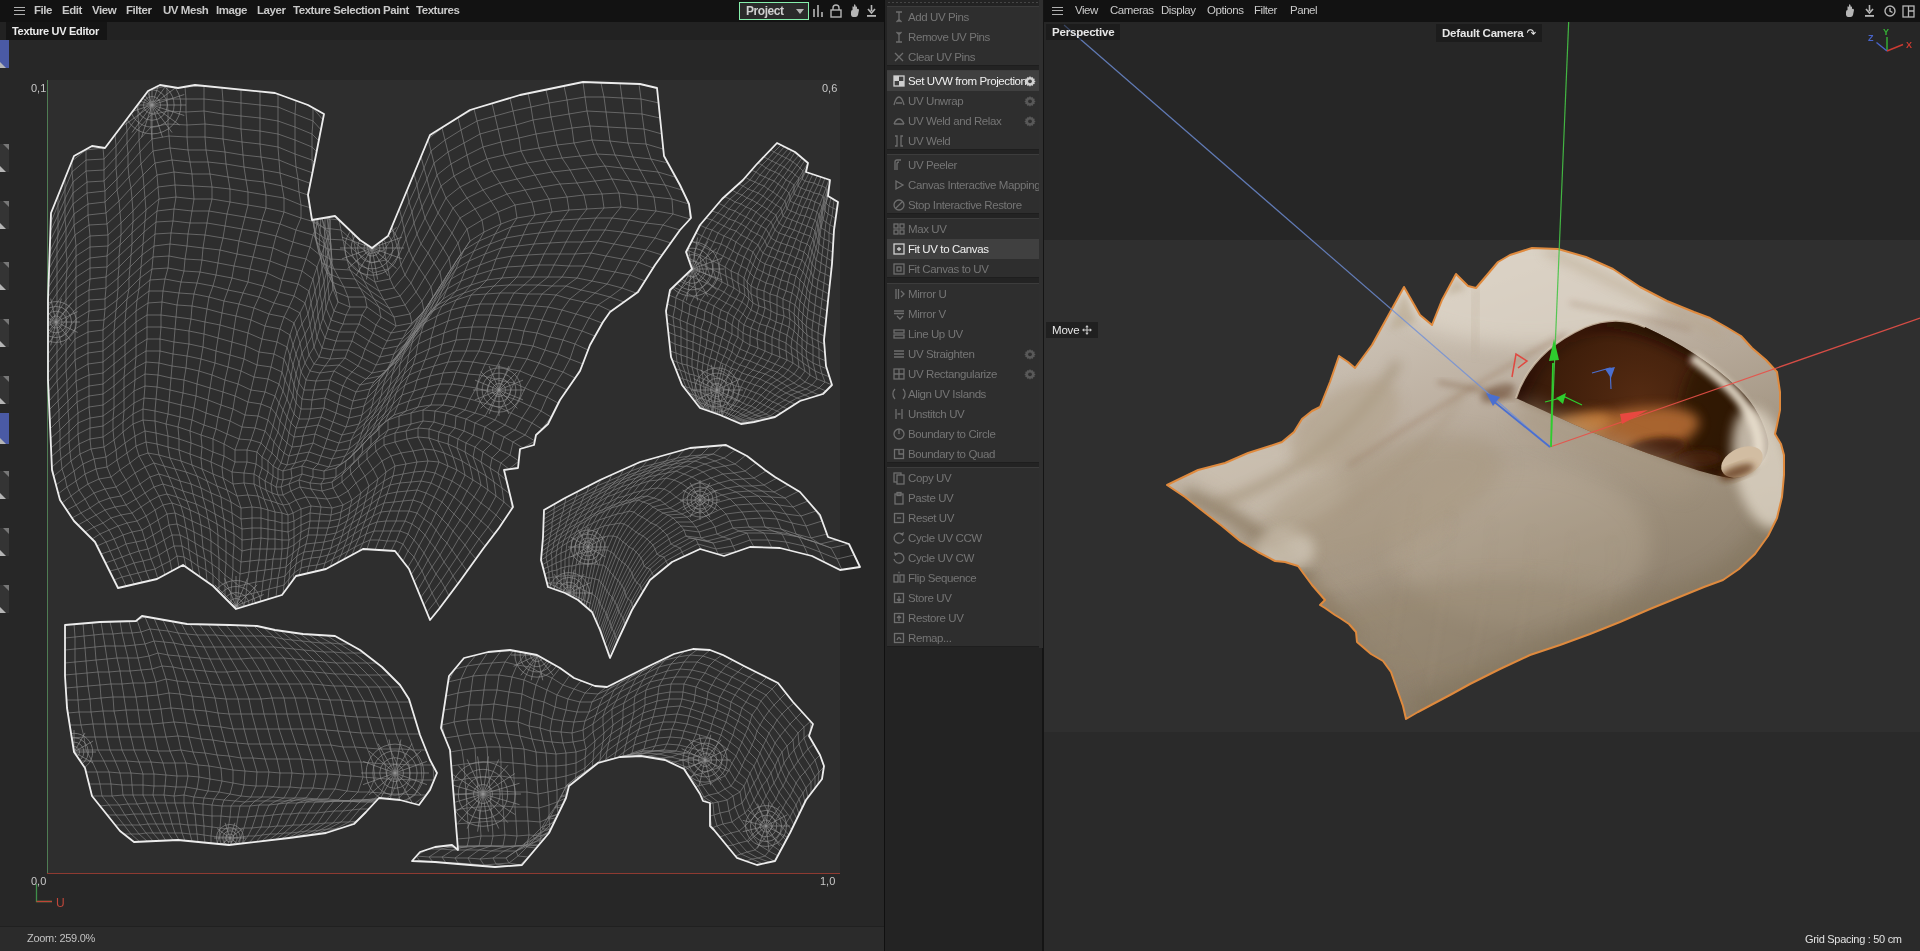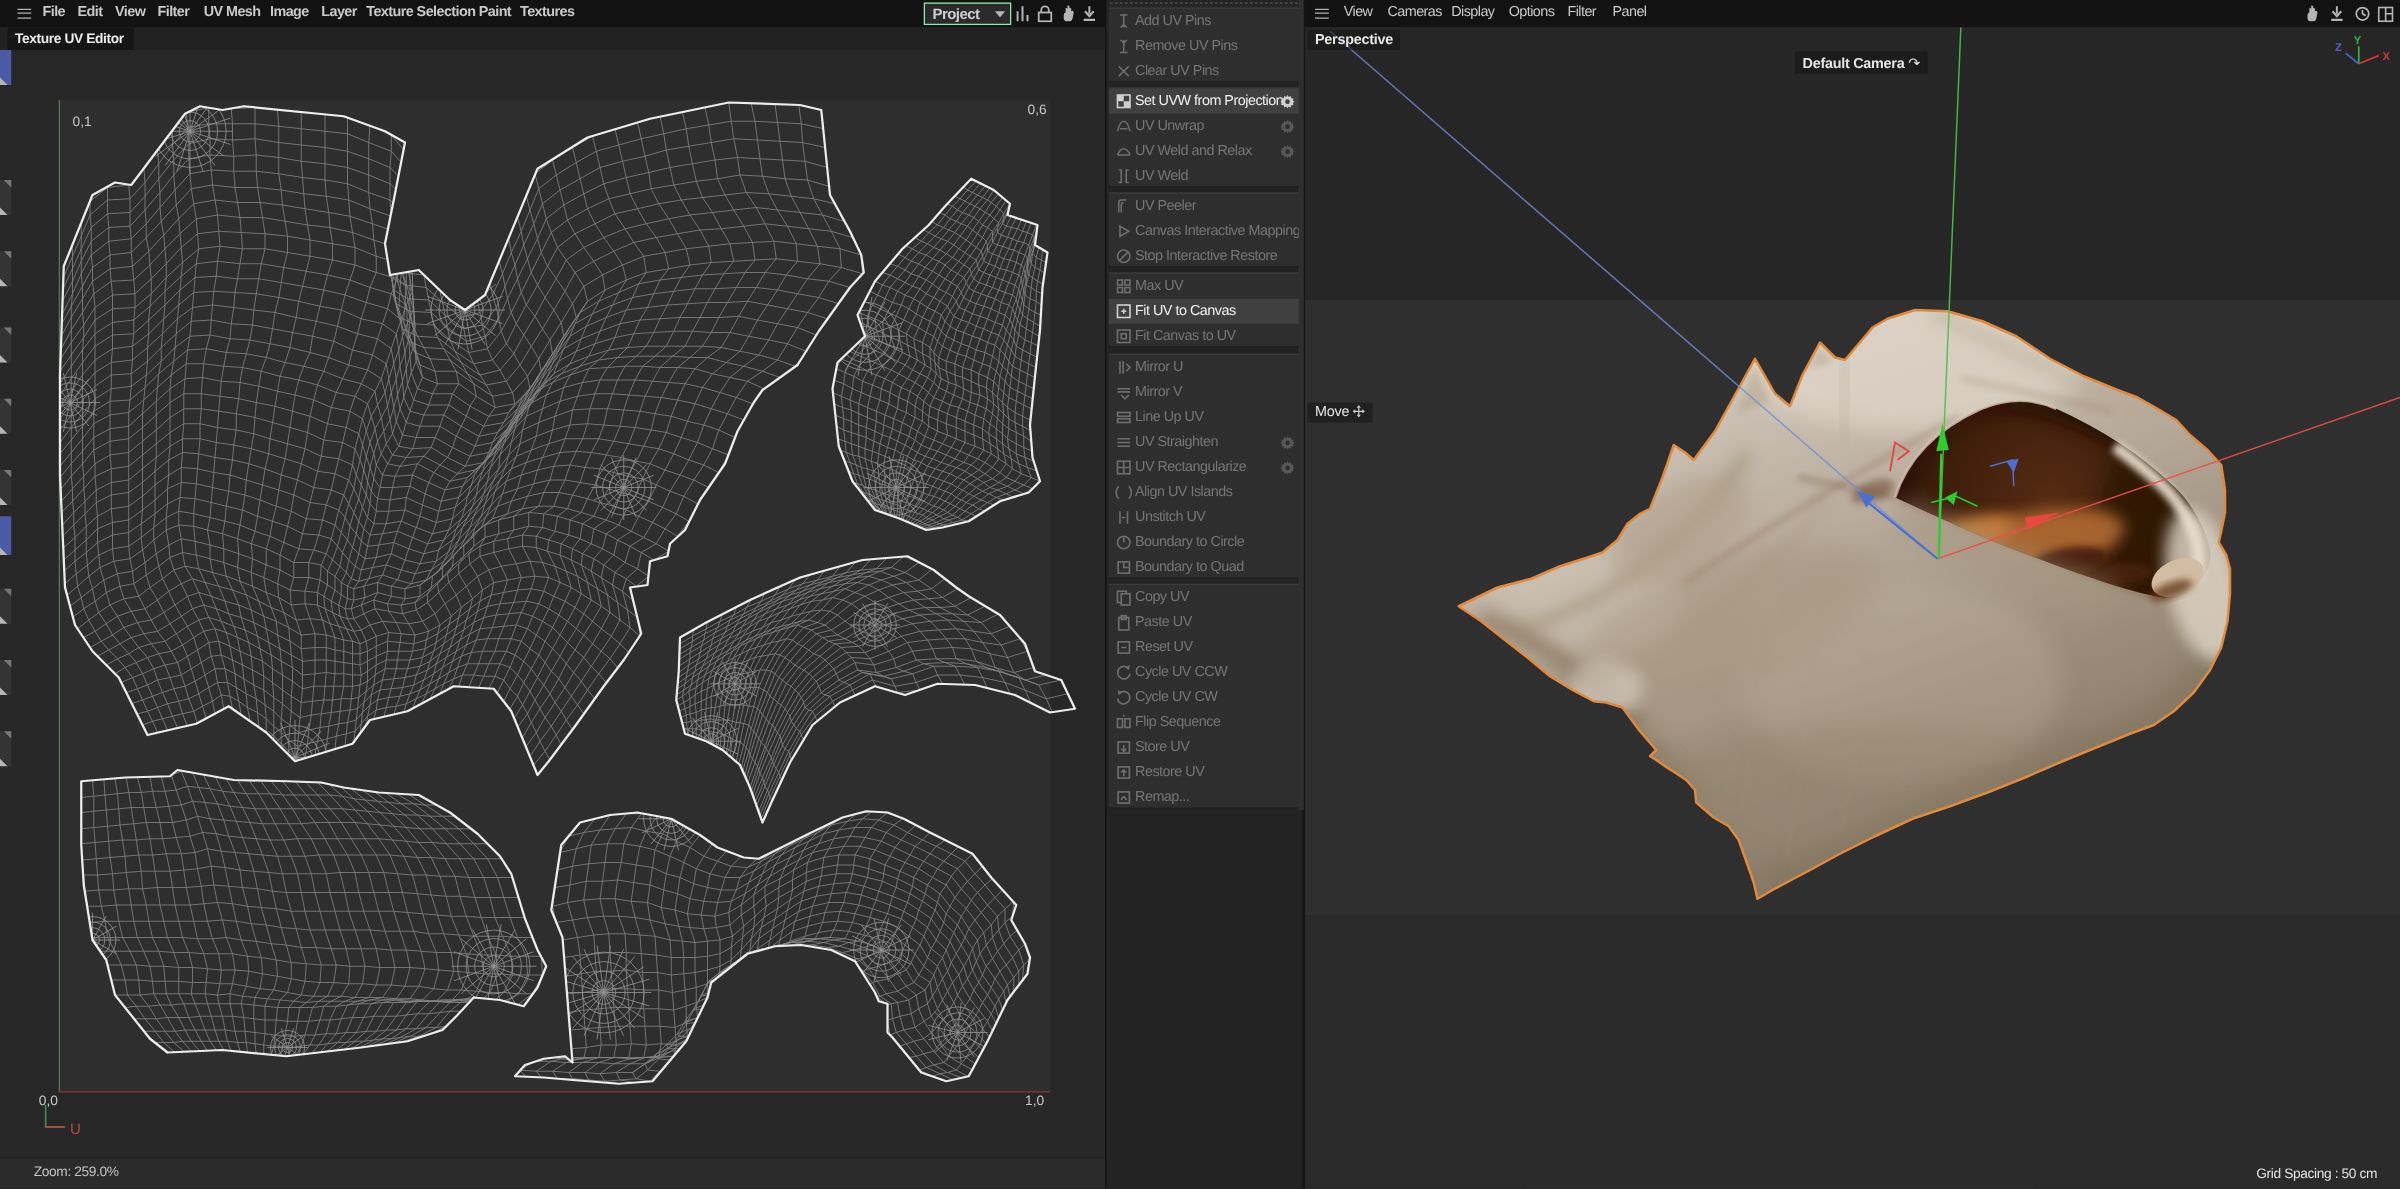--- a/index.html
+++ b/index.html
@@ -123,21 +123,21 @@
 <path d="M65 625 L100 622 L136 621 L142 616 L187 624 L230 625 L257 626 L275 630 L303 634 L335 636 L360 650 L382 667 L400 685 L409 699 L420 735 L430 760 L437 773 L430 790 L419 805 L400 800 L379 798 L366 812 L354 824 L326 833 L289 838 L229 845 L178 840 L134 842 L120 831 L92 796 L85 768 L74 752 L67 708 L65 676 Z" fill="none" stroke="#ececec" stroke-width="1.8" stroke-linejoin="round"></path>
 <clipPath id="clipE">
         <path d="M464 658 L488 652 L510 650 L537 655 L560 668 L574 678 L595 686 L607 687 L625 678 L647 667 L674 654 L693 649 L710 650 L723 655 L744 666 L760 674 L778 683 L793 702 L813 724 L809 736 L820 755 L824 766 L822 779 L806 800 L790 833 L775 861 L757 865 L737 858 L714 830 L710 826 L710 803 L703 801 L700 794 L684 769 L665 760 L641 756 L620 757 L598 763 L574 782 L569 786 L566 798 L549 833 L522 865 L495 867 L458 864 L435 862 L412 861 L420 852 L435 847 L452 845 L458 850 L450 750 L441 728 L449 676 Z"></path>
       </clipPath>
 <g clip-path="url(#clipE)">
 <path d="M464 658 L476 655 L488 652 L501 651 L513 651 L526 653 L538 656 L549 662 L560 668 L570 675 L581 681 L593 685 L606 687 L617 682 L628 676 L639 671 L651 665 L662 660 L673 654 L685 651 L698 649 L710 650 L722 655 L733 660 L744 666 L756 672 L767 677 L778 683 L786 693 L794 703 L802 712 L811 721 L810 733 L814 744 L820 755 L824 767 L822 779 M455 669 L467 666 L480 664 L492 663 L505 662 L517 665 L530 667 L541 673 L552 678 L563 685 L574 689 L585 693 L598 694 L609 689 L620 683 L631 677 L643 671 L654 666 L665 660 L678 657 L690 655 L703 656 L715 660 L726 666 L738 672 L749 677 L761 683 L772 689 L780 699 L788 708 L796 718 L804 727 L804 738 L808 749 L815 760 L819 772 L818 784 M448 682 L461 679 L473 676 L486 675 L499 675 L512 677 L524 680 L536 685 L547 690 L557 695 L568 699 L580 702 L592 702 L603 697 L614 690 L625 684 L636 678 L647 673 L659 667 L671 664 L684 662 L697 662 L709 666 L721 672 L732 677 L744 683 L755 689 L766 695 L774 705 L782 714 L790 724 L798 733 L799 744 L803 755 L810 766 L815 777 L815 788 M446 696 L458 693 L471 691 L484 690 L497 690 L509 692 L522 694 L533 699 L544 702 L555 707 L566 710 L577 712 L589 712 L599 706 L610 699 L620 692 L632 686 L643 680 L655 675 L667 671 L680 669 L692 670 L705 673 L716 678 L728 684 L739 689 L750 695 L761 701 L769 711 L777 720 L785 730 L793 740 L794 750 L798 761 L805 772 L811 782 L811 793 M444 710 L456 708 L469 705 L482 705 L494 704 L507 706 L520 708 L531 712 L542 715 L552 719 L563 721 L574 722 L585 721 L596 715 L606 708 L616 701 L628 694 L639 688 L650 682 L663 679 L675 677 L688 677 L700 680 L712 685 L724 690 L735 695 L746 702 L757 708 L764 718 L773 727 L780 736 L787 746 L789 756 L794 767 L800 777 L806 788 L808 798 M442 725 L454 722 L467 720 L480 719 L492 719 L505 721 L518 722 L529 726 L540 728 L550 731 L561 732 L572 733 L583 730 L593 724 L603 716 L612 709 L624 703 L635 696 L646 690 L659 686 L671 684 L684 684 L696 687 L708 692 L720 697 L731 702 L742 708 L752 715 L760 725 L769 733 L775 743 L782 752 L784 763 L789 773 L796 783 L803 793 L805 803 M445 738 L458 736 L470 734 L483 733 L495 733 L508 734 L520 736 L532 739 L543 741 L552 742 L563 743 L573 742 L584 740 L593 732 L603 725 L612 717 L623 710 L634 704 L645 698 L658 694 L670 692 L683 692 L695 695 L707 699 L718 703 L730 709 L740 715 L750 722 L757 731 L766 740 L772 750 L778 759 L781 769 L786 780 L793 790 L799 799 L802 808 M450 752 L462 750 L475 748 L487 747 L500 747 L512 748 L524 749 L536 752 L546 753 L556 754 L566 753 L576 752 L586 749 L595 741 L604 733 L613 725 L623 718 L634 712 L645 705 L657 701 L669 699 L682 699 L694 702 L706 705 L717 710 L728 715 L738 721 L748 728 L755 738 L763 746 L769 756 L775 766 L778 776 L783 786 L790 796 L796 805 L799 814 M451 766 L464 764 L476 763 L488 762 L501 762 L513 763 L525 764 L537 766 L547 766 L556 766 L566 765 L576 763 L585 758 L594 750 L603 742 L611 734 L622 727 L632 720 L643 713 L655 709 L667 707 L680 706 L691 709 L703 713 L714 717 L726 722 L735 728 L745 735 L752 745 L760 753 L765 763 L771 773 L774 783 L779 792 L786 802 L793 811 L797 819 M452 781 L465 779 L477 777 L489 777 L501 776 L514 778 L526 778 L537 780 L547 779 L556 778 L566 776 L576 773 L585 768 L593 760 L601 751 L609 742 L620 735 L630 728 L641 721 L653 717 L665 715 L677 714 L689 716 L701 720 L712 724 L723 729 L733 735 L742 742 L749 752 L757 760 L761 770 L767 780 L770 789 L776 799 L783 808 L790 817 L794 825 M454 795 L466 794 L478 792 L490 791 L502 791 L515 792 L527 792 L538 794 L548 792 L557 790 L566 787 L575 783 L584 778 L592 769 L600 760 L607 751 L618 743 L628 736 L639 729 L650 725 L663 722 L675 722 L687 724 L698 727 L710 731 L721 735 L730 742 L739 749 L745 759 L754 766 L758 777 L762 786 L766 796 L772 805 L779 815 L786 823 L792 830 M455 810 L467 808 L479 807 L491 806 L503 806 L515 807 L527 807 L539 808 L549 805 L557 802 L566 798 L575 794 L584 787 L591 778 L599 769 L606 759 L616 752 L626 744 L636 737 L648 733 L660 730 L672 729 L684 731 L696 734 L707 737 L718 742 L727 749 L736 756 L742 766 L750 773 L754 783 L758 793 L763 802 L768 812 L775 821 L783 828 L789 835 M456 824 L468 823 L480 822 L492 821 L504 821 L516 821 L528 821 L540 822 L549 818 L558 814 L567 810 L575 804 L583 797 L590 788 L597 778 L604 768 L614 760 L624 752 L634 745 L646 741 L658 738 L670 737 L682 738 L693 741 L704 744 L715 749 L724 756 L732 763 L739 773 L747 780 L750 790 L754 800 L759 809 L765 818 L772 827 L780 834 L786 840 M457 839 L469 838 L481 836 L493 836 L505 835 L517 836 L529 835 L541 836 L550 831 L558 826 L567 821 L575 815 L582 807 L589 797 L596 786 L602 776 L612 768 L622 760 L632 753 L644 749 L655 746 L667 744 L679 745 L691 748 L702 751 L713 755 L721 763 L729 770 L735 780 L744 786 L746 797 L750 807 L755 816 L761 825 L768 833 L776 840 L783 846 M456 848 L467 847 L479 846 L491 846 L503 846 L515 846 L527 845 L539 845 L548 840 L556 835 L565 828 L573 821 L580 813 L587 803 L593 792 L599 782 L608 774 L618 766 L628 758 L640 754 L652 751 L664 750 L676 751 L687 753 L698 756 L709 761 L718 768 L725 776 L731 786 L740 792 L742 803 L745 813 L750 821 L757 830 L764 839 L773 846 L780 851 M442 846 L454 846 L467 846 L479 846 L491 846 L504 847 L516 846 L528 846 L537 841 L546 834 L555 828 L563 820 L570 812 L576 801 L583 791 L588 781 L598 773 L609 765 L619 758 L631 754 L643 751 L655 751 L667 752 L679 754 L691 758 L702 762 L711 770 L718 779 L725 789 L733 796 L735 807 L739 817 L745 826 L752 835 L759 845 L769 851 L778 856 M428 849 L441 849 L453 850 L466 850 L479 850 L491 851 L504 851 L516 851 L526 845 L535 838 L544 831 L552 823 L559 814 L566 803 L572 793 L578 782 L588 775 L598 767 L609 760 L621 757 L633 754 L646 753 L659 754 L671 757 L683 760 L695 765 L703 773 L711 783 L718 793 L727 800 L729 811 L732 822 L739 831 L747 841 L755 850 L765 856 L774 861 M416 856 L429 857 L442 857 L455 858 L468 858 L480 859 L493 858 L506 858 L516 851 L524 844 L533 836 L542 827 L548 817 L555 807 L561 796 L567 785 L577 777 L588 770 L598 762 L611 759 L623 756 L636 756 L649 756 L662 758 L674 762 L686 767 L695 775 L702 785 L709 795 L718 802 L720 813 L723 824 L731 833 L739 843 L747 852 L758 858 L769 862 M420 861 L433 862 L446 863 L458 863 L471 864 L484 865 L496 864 L509 863 L518 856 L527 847 L535 839 L543 829 L549 819 L555 808 L561 797 L566 786 L576 778 L586 771 L596 764 L608 760 L621 757 L634 757 L646 757 L659 760 L671 763 L682 768 L690 777 L698 786 L704 797 L713 803 L714 815 L717 826 L725 835 L733 845 L741 854 L752 859 L763 864 M435 862 L447 863 L459 864 L471 865 L483 866 L496 867 L508 866 L520 865 L528 857 L536 848 L544 839 L551 829 L556 818 L562 807 L566 796 L570 785 L580 777 L589 770 L599 763 L611 759 L623 757 L635 756 L647 757 L659 759 L670 763 L681 768 L689 777 L696 787 L701 797 L710 804 L710 816 L712 828 L720 837 L727 846 L735 856 L746 861 L757 865 M464 658 L455 669 L448 682 L446 696 L444 710 L442 725 L445 738 L450 752 L451 766 L452 781 L454 795 L455 810 L456 824 L457 839 L456 848 L442 846 L428 849 L416 856 L420 861 L435 862 M476 655 L467 666 L461 679 L458 693 L456 708 L454 722 L458 736 L462 750 L464 764 L465 779 L466 794 L467 808 L468 823 L469 838 L467 847 L454 846 L441 849 L429 857 L433 862 L447 863 M488 652 L480 664 L473 676 L471 691 L469 705 L467 720 L470 734 L475 748 L476 763 L477 777 L478 792 L479 807 L480 822 L481 836 L479 846 L467 846 L453 850 L442 857 L446 863 L459 864 M501 651 L492 663 L486 675 L484 690 L482 705 L480 719 L483 733 L487 747 L488 762 L489 777 L490 791 L491 806 L492 821 L493 836 L491 846 L479 846 L466 850 L455 858 L458 863 L471 865 M513 651 L505 662 L499 675 L497 690 L494 704 L492 719 L495 733 L500 747 L501 762 L501 776 L502 791 L503 806 L504 821 L505 835 L503 846 L491 846 L479 850 L468 858 L471 864 L483 866 M526 653 L517 665 L512 677 L509 692 L507 706 L505 721 L508 734 L512 748 L513 763 L514 778 L515 792 L515 807 L516 821 L517 836 L515 846 L504 847 L491 851 L480 859 L484 865 L496 867 M538 656 L530 667 L524 680 L522 694 L520 708 L518 722 L520 736 L524 749 L525 764 L526 778 L527 792 L527 807 L528 821 L529 835 L527 845 L516 846 L504 851 L493 858 L496 864 L508 866 M549 662 L541 673 L536 685 L533 699 L531 712 L529 726 L532 739 L536 752 L537 766 L537 780 L538 794 L539 808 L540 822 L541 836 L539 845 L528 846 L516 851 L506 858 L509 863 L520 865 M560 668 L552 678 L547 690 L544 702 L542 715 L540 728 L543 741 L546 753 L547 766 L547 779 L548 792 L549 805 L549 818 L550 831 L548 840 L537 841 L526 845 L516 851 L518 856 L528 857 M570 675 L563 685 L557 695 L555 707 L552 719 L550 731 L552 742 L556 754 L556 766 L556 778 L557 790 L557 802 L558 814 L558 826 L556 835 L546 834 L535 838 L524 844 L527 847 L536 848 M581 681 L574 689 L568 699 L566 710 L563 721 L561 732 L563 743 L566 753 L566 765 L566 776 L566 787 L566 798 L567 810 L567 821 L565 828 L555 828 L544 831 L533 836 L535 839 L544 839 M593 685 L585 693 L580 702 L577 712 L574 722 L572 733 L573 742 L576 752 L576 763 L576 773 L575 783 L575 794 L575 804 L575 815 L573 821 L563 820 L552 823 L542 827 L543 829 L551 829 M606 687 L598 694 L592 702 L589 712 L585 721 L583 730 L584 740 L586 749 L585 758 L585 768 L584 778 L584 787 L583 797 L582 807 L580 813 L570 812 L559 814 L548 817 L549 819 L556 818 M617 682 L609 689 L603 697 L599 706 L596 715 L593 724 L593 732 L595 741 L594 750 L593 760 L592 769 L591 778 L590 788 L589 797 L587 803 L576 801 L566 803 L555 807 L555 808 L562 807 M628 676 L620 683 L614 690 L610 699 L606 708 L603 716 L603 725 L604 733 L603 742 L601 751 L600 760 L599 769 L597 778 L596 786 L593 792 L583 791 L572 793 L561 796 L561 797 L566 796 M639 671 L631 677 L625 684 L620 692 L616 701 L612 709 L612 717 L613 725 L611 734 L609 742 L607 751 L606 759 L604 768 L602 776 L599 782 L588 781 L578 782 L567 785 L566 786 L570 785 M651 665 L643 671 L636 678 L632 686 L628 694 L624 703 L623 710 L623 718 L622 727 L620 735 L618 743 L616 752 L614 760 L612 768 L608 774 L598 773 L588 775 L577 777 L576 778 L580 777 M662 660 L654 666 L647 673 L643 680 L639 688 L635 696 L634 704 L634 712 L632 720 L630 728 L628 736 L626 744 L624 752 L622 760 L618 766 L609 765 L598 767 L588 770 L586 771 L589 770 M673 654 L665 660 L659 667 L655 675 L650 682 L646 690 L645 698 L645 705 L643 713 L641 721 L639 729 L636 737 L634 745 L632 753 L628 758 L619 758 L609 760 L598 762 L596 764 L599 763 M685 651 L678 657 L671 664 L667 671 L663 679 L659 686 L658 694 L657 701 L655 709 L653 717 L650 725 L648 733 L646 741 L644 749 L640 754 L631 754 L621 757 L611 759 L608 760 L611 759 M698 649 L690 655 L684 662 L680 669 L675 677 L671 684 L670 692 L669 699 L667 707 L665 715 L663 722 L660 730 L658 738 L655 746 L652 751 L643 751 L633 754 L623 756 L621 757 L623 757 M710 650 L703 656 L697 662 L692 670 L688 677 L684 684 L683 692 L682 699 L680 706 L677 714 L675 722 L672 729 L670 737 L667 744 L664 750 L655 751 L646 753 L636 756 L634 757 L635 756 M722 655 L715 660 L709 666 L705 673 L700 680 L696 687 L695 695 L694 702 L691 709 L689 716 L687 724 L684 731 L682 738 L679 745 L676 751 L667 752 L659 754 L649 756 L646 757 L647 757 M733 660 L726 666 L721 672 L716 678 L712 685 L708 692 L707 699 L706 705 L703 713 L701 720 L698 727 L696 734 L693 741 L691 748 L687 753 L679 754 L671 757 L662 758 L659 760 L659 759 M744 666 L738 672 L732 677 L728 684 L724 690 L720 697 L718 703 L717 710 L714 717 L712 724 L710 731 L707 737 L704 744 L702 751 L698 756 L691 758 L683 760 L674 762 L671 763 L670 763 M756 672 L749 677 L744 683 L739 689 L735 695 L731 702 L730 709 L728 715 L726 722 L723 729 L721 735 L718 742 L715 749 L713 755 L709 761 L702 762 L695 765 L686 767 L682 768 L681 768 M767 677 L761 683 L755 689 L750 695 L746 702 L742 708 L740 715 L738 721 L735 728 L733 735 L730 742 L727 749 L724 756 L721 763 L718 768 L711 770 L703 773 L695 775 L690 777 L689 777 M778 683 L772 689 L766 695 L761 701 L757 708 L752 715 L750 722 L748 728 L745 735 L742 742 L739 749 L736 756 L732 763 L729 770 L725 776 L718 779 L711 783 L702 785 L698 786 L696 787 M786 693 L780 699 L774 705 L769 711 L764 718 L760 725 L757 731 L755 738 L752 745 L749 752 L745 759 L742 766 L739 773 L735 780 L731 786 L725 789 L718 793 L709 795 L704 797 L701 797 M794 703 L788 708 L782 714 L777 720 L773 727 L769 733 L766 740 L763 746 L760 753 L757 760 L754 766 L750 773 L747 780 L744 786 L740 792 L733 796 L727 800 L718 802 L713 803 L710 804 M802 712 L796 718 L790 724 L785 730 L780 736 L775 743 L772 750 L769 756 L765 763 L761 770 L758 777 L754 783 L750 790 L746 797 L742 803 L735 807 L729 811 L720 813 L714 815 L710 816 M811 721 L804 727 L798 733 L793 740 L787 746 L782 752 L778 759 L775 766 L771 773 L767 780 L762 786 L758 793 L754 800 L750 807 L745 813 L739 817 L732 822 L723 824 L717 826 L712 828 M810 733 L804 738 L799 744 L794 750 L789 756 L784 763 L781 769 L778 776 L774 783 L770 789 L766 796 L763 802 L759 809 L755 816 L750 821 L745 826 L739 831 L731 833 L725 835 L720 837 M814 744 L808 749 L803 755 L798 761 L794 767 L789 773 L786 780 L783 786 L779 792 L776 799 L772 805 L768 812 L765 818 L761 825 L757 830 L752 835 L747 841 L739 843 L733 845 L727 846 M820 755 L815 760 L810 766 L805 772 L800 777 L796 783 L793 790 L790 796 L786 802 L783 808 L779 815 L775 821 L772 827 L768 833 L764 839 L759 845 L755 850 L747 852 L741 854 L735 856 M824 767 L819 772 L815 777 L811 782 L806 788 L803 793 L799 799 L796 805 L793 811 L790 817 L786 823 L783 828 L780 834 L776 840 L773 846 L769 851 L765 856 L758 858 L752 859 L746 861 M822 779 L818 784 L815 788 L811 793 L808 798 L805 803 L802 808 L799 814 L797 819 L794 825 L792 830 L789 835 L786 840 L783 846 L780 851 L778 856 L774 861 L769 862 L763 864 L757 865" fill="none" stroke="#858585" stroke-width="0.65"></path>
 <path d="M483.0 794.0 L521.0 794.0 M483.0 794.0 L519.5 804.7 M483.0 794.0 L515.0 814.5 M483.0 794.0 L507.9 822.7 M483.0 794.0 L498.8 828.6 M483.0 794.0 L488.4 831.6 M483.0 794.0 L477.6 831.6 M483.0 794.0 L467.2 828.6 M483.0 794.0 L458.1 822.7 M483.0 794.0 L451.0 814.5 M483.0 794.0 L446.5 804.7 M483.0 794.0 L445.0 794.0 M483.0 794.0 L446.5 783.3 M483.0 794.0 L451.0 773.5 M483.0 794.0 L458.1 765.3 M483.0 794.0 L467.2 759.4 M483.0 794.0 L477.6 756.4 M483.0 794.0 L488.4 756.4 M483.0 794.0 L498.8 759.4 M483.0 794.0 L507.9 765.3 M483.0 794.0 L515.0 773.5 M483.0 794.0 L519.5 783.3 M492.5 794.0 A9.5 9.5 0 1 0 473.5 794.0 A9.5 9.5 0 1 0 492.5 794.0 M500.1 794.0 A17.1 17.1 0 1 0 465.9 794.0 A17.1 17.1 0 1 0 500.1 794.0 M507.7 794.0 A24.7 24.7 0 1 0 458.3 794.0 A24.7 24.7 0 1 0 507.7 794.0 M515.3 794.0 A32.3 32.3 0 1 0 450.7 794.0 A32.3 32.3 0 1 0 515.3 794.0 M537.0 655.0 L563.0 655.0 M537.0 655.0 L560.4 666.3 M537.0 655.0 L553.2 675.3 M537.0 655.0 L542.8 680.3 M537.0 655.0 L531.2 680.3 M537.0 655.0 L520.8 675.3 M537.0 655.0 L513.6 666.3 M537.0 655.0 L511.0 655.0 M537.0 655.0 L513.6 643.7 M537.0 655.0 L520.8 634.7 M537.0 655.0 L531.2 629.7 M537.0 655.0 L542.8 629.7 M537.0 655.0 L553.2 634.7 M537.0 655.0 L560.4 643.7 M543.5 655.0 A6.5 6.5 0 1 0 530.5 655.0 A6.5 6.5 0 1 0 543.5 655.0 M548.7 655.0 A11.7 11.7 0 1 0 525.3 655.0 A11.7 11.7 0 1 0 548.7 655.0 M553.9 655.0 A16.9 16.9 0 1 0 520.1 655.0 A16.9 16.9 0 1 0 553.9 655.0 M559.1 655.0 A22.1 22.1 0 1 0 514.9 655.0 A22.1 22.1 0 1 0 559.1 655.0 M705.0 760.0 L731.0 760.0 M705.0 760.0 L728.4 771.3 M705.0 760.0 L721.2 780.3 M705.0 760.0 L710.8 785.3 M705.0 760.0 L699.2 785.3 M705.0 760.0 L688.8 780.3 M705.0 760.0 L681.6 771.3 M705.0 760.0 L679.0 760.0 M705.0 760.0 L681.6 748.7 M705.0 760.0 L688.8 739.7 M705.0 760.0 L699.2 734.7 M705.0 760.0 L710.8 734.7 M705.0 760.0 L721.2 739.7 M705.0 760.0 L728.4 748.7 M711.5 760.0 A6.5 6.5 0 1 0 698.5 760.0 A6.5 6.5 0 1 0 711.5 760.0 M716.7 760.0 A11.7 11.7 0 1 0 693.3 760.0 A11.7 11.7 0 1 0 716.7 760.0 M721.9 760.0 A16.9 16.9 0 1 0 688.1 760.0 A16.9 16.9 0 1 0 721.9 760.0 M727.1 760.0 A22.1 22.1 0 1 0 682.9 760.0 A22.1 22.1 0 1 0 727.1 760.0 M766.0 826.0 L790.0 826.0 M766.0 826.0 L787.3 837.2 M766.0 826.0 L779.6 845.8 M766.0 826.0 L768.9 849.8 M766.0 826.0 L757.5 848.4 M766.0 826.0 L748.0 841.9 M766.0 826.0 L742.7 831.7 M766.0 826.0 L742.7 820.3 M766.0 826.0 L748.0 810.1 M766.0 826.0 L757.5 803.6 M766.0 826.0 L768.9 802.2 M766.0 826.0 L779.6 806.2 M766.0 826.0 L787.3 814.8 M772.0 826.0 A6.0 6.0 0 1 0 760.0 826.0 A6.0 6.0 0 1 0 772.0 826.0 M776.8 826.0 A10.8 10.8 0 1 0 755.2 826.0 A10.8 10.8 0 1 0 776.8 826.0 M781.6 826.0 A15.6 15.6 0 1 0 750.4 826.0 A15.6 15.6 0 1 0 781.6 826.0 M786.4 826.0 A20.4 20.4 0 1 0 745.6 826.0 A20.4 20.4 0 1 0 786.4 826.0" fill="none" stroke="#949494" stroke-width="0.65"></path>
 </g>
 <path d="M464 658 L488 652 L510 650 L537 655 L560 668 L574 678 L595 686 L607 687 L625 678 L647 667 L674 654 L693 649 L710 650 L723 655 L744 666 L760 674 L778 683 L793 702 L813 724 L809 736 L820 755 L824 766 L822 779 L806 800 L790 833 L775 861 L757 865 L737 858 L714 830 L710 826 L710 803 L703 801 L700 794 L684 769 L665 760 L641 756 L620 757 L598 763 L574 782 L569 786 L566 798 L549 833 L522 865 L495 867 L458 864 L435 862 L412 861 L420 852 L435 847 L452 845 L458 850 L450 750 L441 728 L449 676 Z" fill="none" stroke="#ececec" stroke-width="1.8" stroke-linejoin="round"></path>
   </svg>
-  <span class="uvlab abs" style="left:31px;top:92px;margin-left:27px;">0,1</span>
+  <span class="uvlab abs" style="left:31px;top:82px;">0,1</span>
   <span class="uvlab abs" style="left:822px;top:82px;">0,6</span>
   <span class="uvlab abs" style="left:31px;top:875px;">0,0</span>
   <span class="uvlab abs" style="left:820px;top:875px;">1,0</span>
   <span class="abs" style="left:56px;top:896px;color:#c0473a;font-size:12px;">U</span>
   <div id="uvstatus" class="abs">
       <span style="position:absolute;left:27px;top:5px;">Zoom: 259.0%</span>
     </div>
 
   <svg class="abs" style="left:0;top:40px;" width="10" height="660">
     <rect x="0" y="0" width="9" height="28" fill="#4a5aa5"></rect>
@@ -535,21 +535,21 @@
   <path d="M1512 377 L1516 354 L1527 361 L1518 368" fill="none" stroke="#e04840" stroke-width="1.5"></path>
   <path d="M1592 373 L1610 368 L1611 389" fill="none" stroke="#4a6fd0" stroke-width="1.2"></path>
   <path d="M1605 369 L1615 367 L1611 378 Z" fill="#4a6fd0"></path>
   <path d="M1545 402 L1565 397 L1582 405" fill="none" stroke="#2ecc2e" stroke-width="1.2"></path>
   <path d="M1556 398 L1566 393 L1563 404 Z" fill="#2ecc2e"></path>
 </g>
 
   </svg>
 
   <div class="chip abs" style="left:1046px;top:24px;font-weight:bold;">Perspective</div>
-  <div class="chip abs" style="left:1436px;top:24px;font-weight:bold;margin-top:17px;">Default Camera <span style="font-weight:normal;">↷</span></div>
+  <div class="chip abs" style="left:1436px;top:24px;font-weight:bold;">Default Camera <span style="font-weight:normal;">↷</span></div>
   <div class="chip abs" style="left:1046px;top:322px;">Move <svg width="10" height="10" style="vertical-align:-1px;">
         <path d="M5 0 L3.3 2.2 H6.7 Z M5 10 L3.3 7.8 H6.7 Z M0 5 L2.2 3.3 V6.7 Z M10 5 L7.8 3.3 V6.7 Z" fill="#c9c9c9"></path>
         <path d="M5 1.5 V8.5 M1.5 5 H8.5" stroke="#c9c9c9" stroke-width="1"></path>
       </svg></div>
   <div class="chip abs" style="left:1045px;top:954px;font-weight:bold;">View Transform: Scene</div>
   <span class="vplab abs" style="left:1805px;top:933px;">Grid Spacing : 50 cm</span>
 
   <svg class="abs" style="left:1860px;top:24px;" width="60" height="40">
     <g stroke-width="1.4" fill="none">
       <path d="M27 27 V13" stroke="#35b535"></path>

